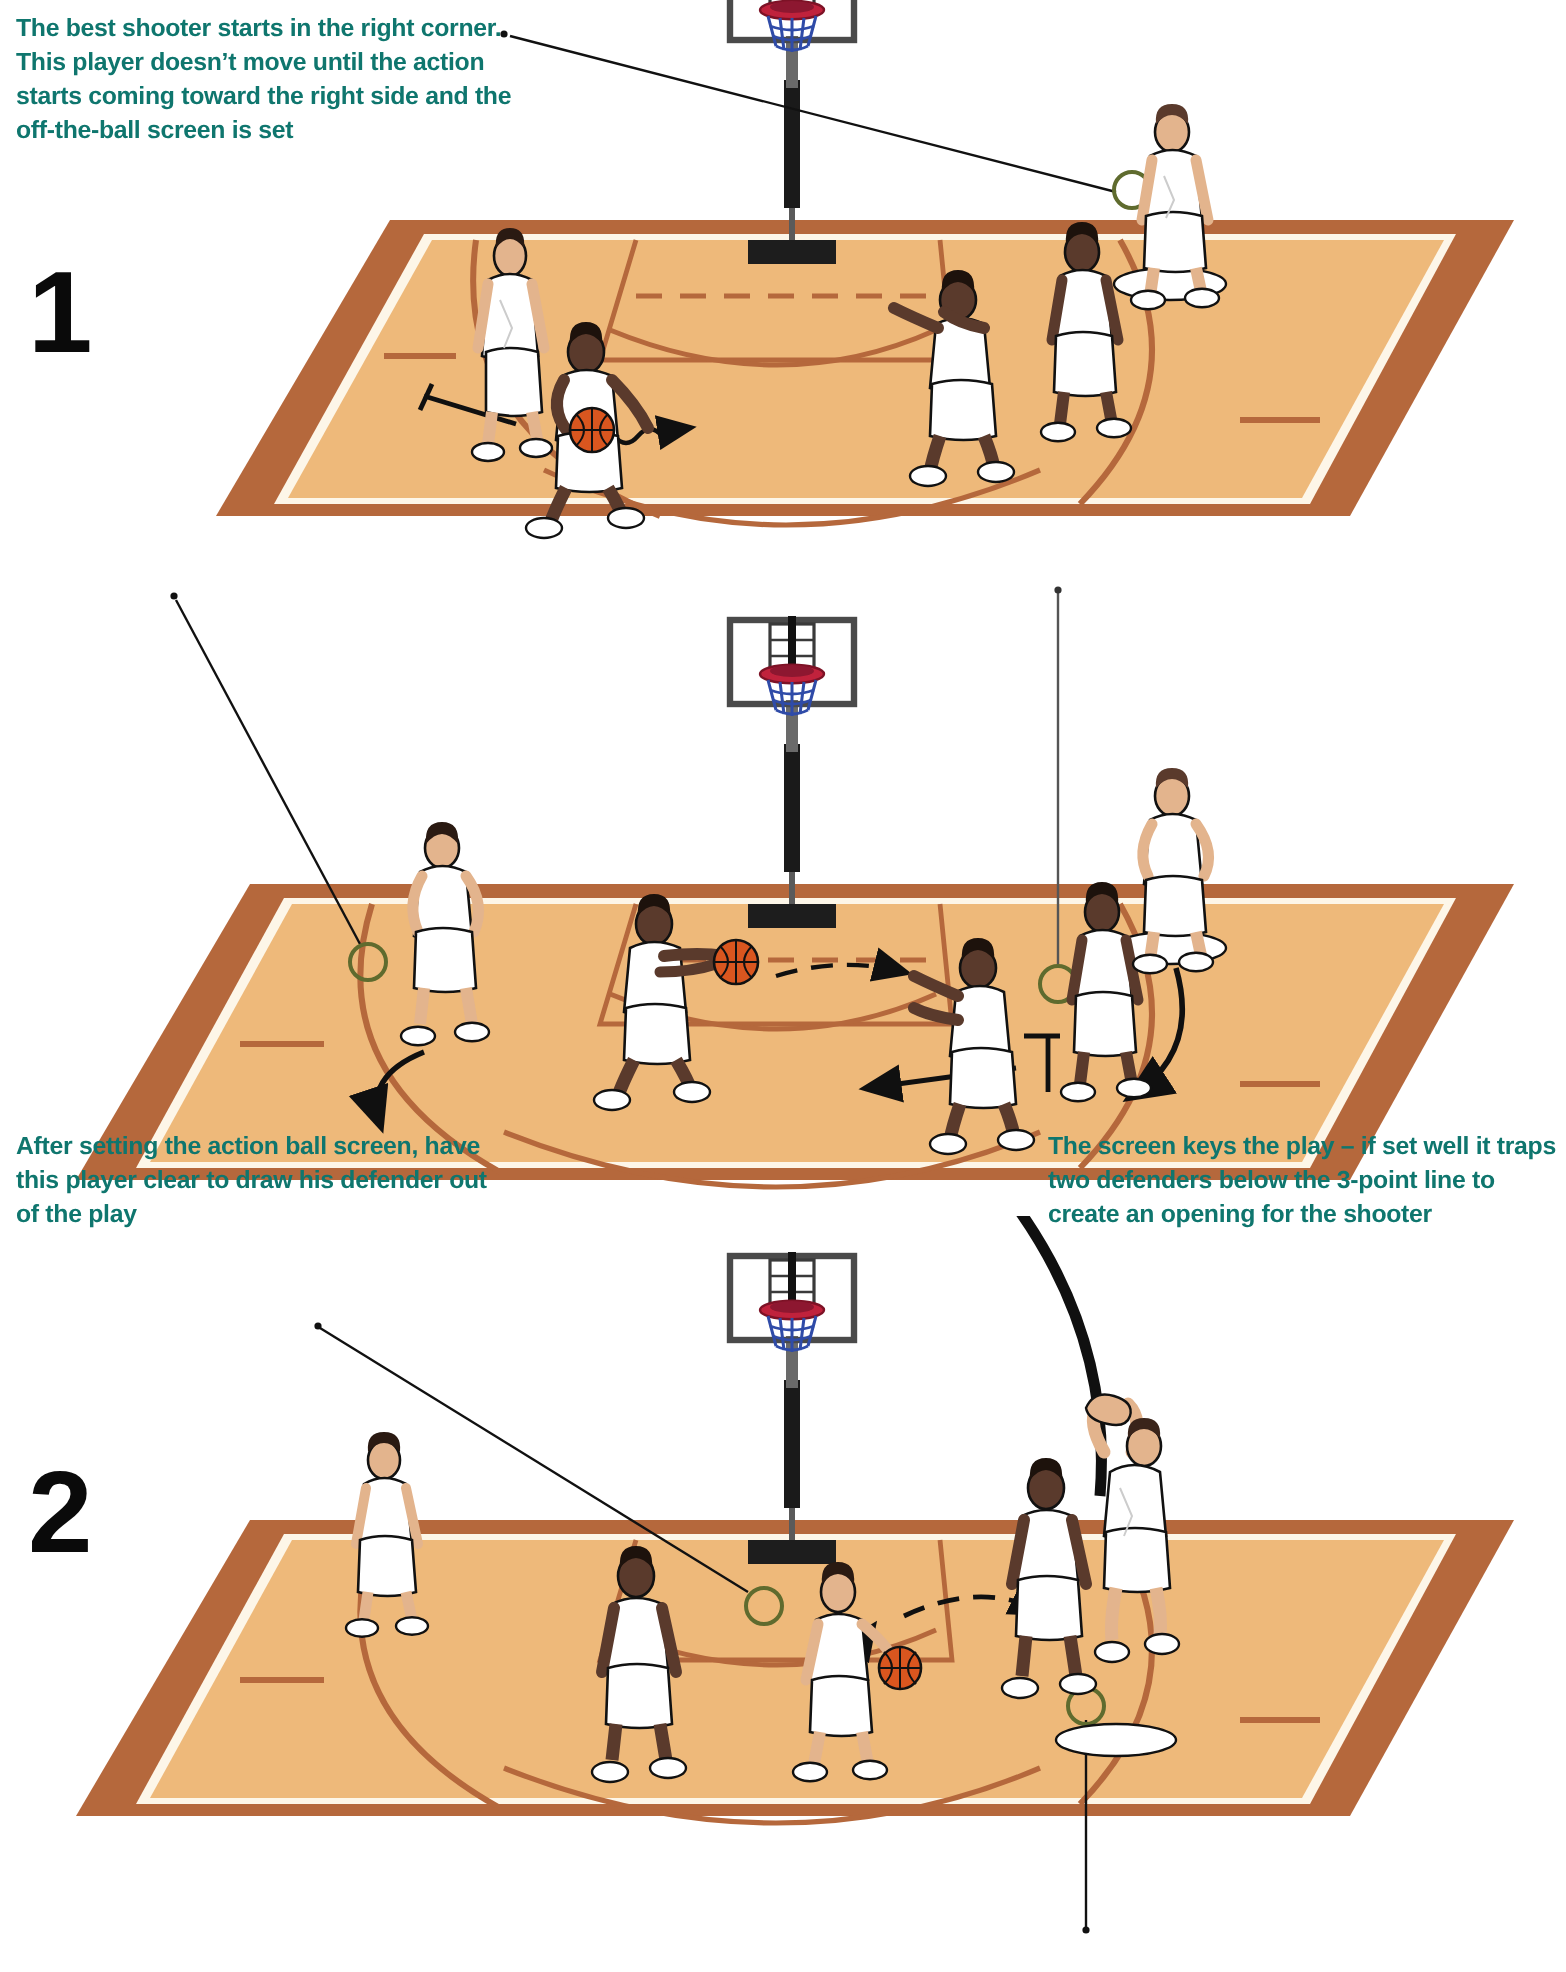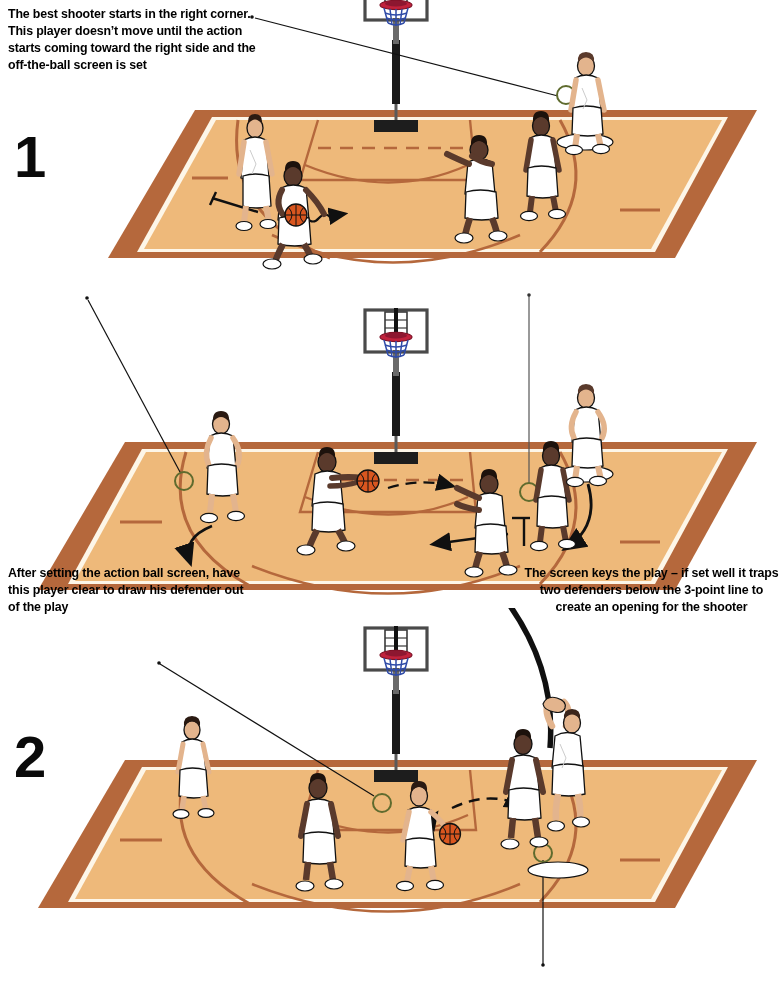--- a/index.html
+++ b/index.html
@@ -6,22 +6,22 @@
   body{width:783px;height:986px;position:relative;overflow:hidden;
        font-family:"Liberation Sans","DejaVu Sans",sans-serif;}
   .panel{position:absolute;left:0;width:783px;}
   #panel-1{top:0;height:276px;}
   #panel-2{top:276px;height:332px;}
   #panel-3{top:608px;height:378px;}
   .stage{position:absolute;left:0;top:0;width:783px;height:100%;}
   .stage svg{position:absolute;left:0;top:0;}
 
   .caption{position:absolute;font-weight:bold;font-size:12.4px;line-height:1.36;
-           color:#000000;letter-spacing:-0.15px;}
-  .caption.right{text-align:center;}
+           color:#0f766e;letter-spacing:-0.15px;}
+  .caption.right{text-align:left;}
   .step-num{position:absolute;font-weight:bold;color:#0a0a0a;
             font-size:58px;line-height:1;letter-spacing:-1px;}
 
   #cap-1{left:8px;top:6px;width:250px;}
   #num-1{left:14px;top:128px;}
 
   #cap-2a{left:8px;top:289px;width:250px;}
   #cap-2b{left:524px;top:289px;width:255px;}
   #num-2{left:14px;top:452px;}
 </style>

